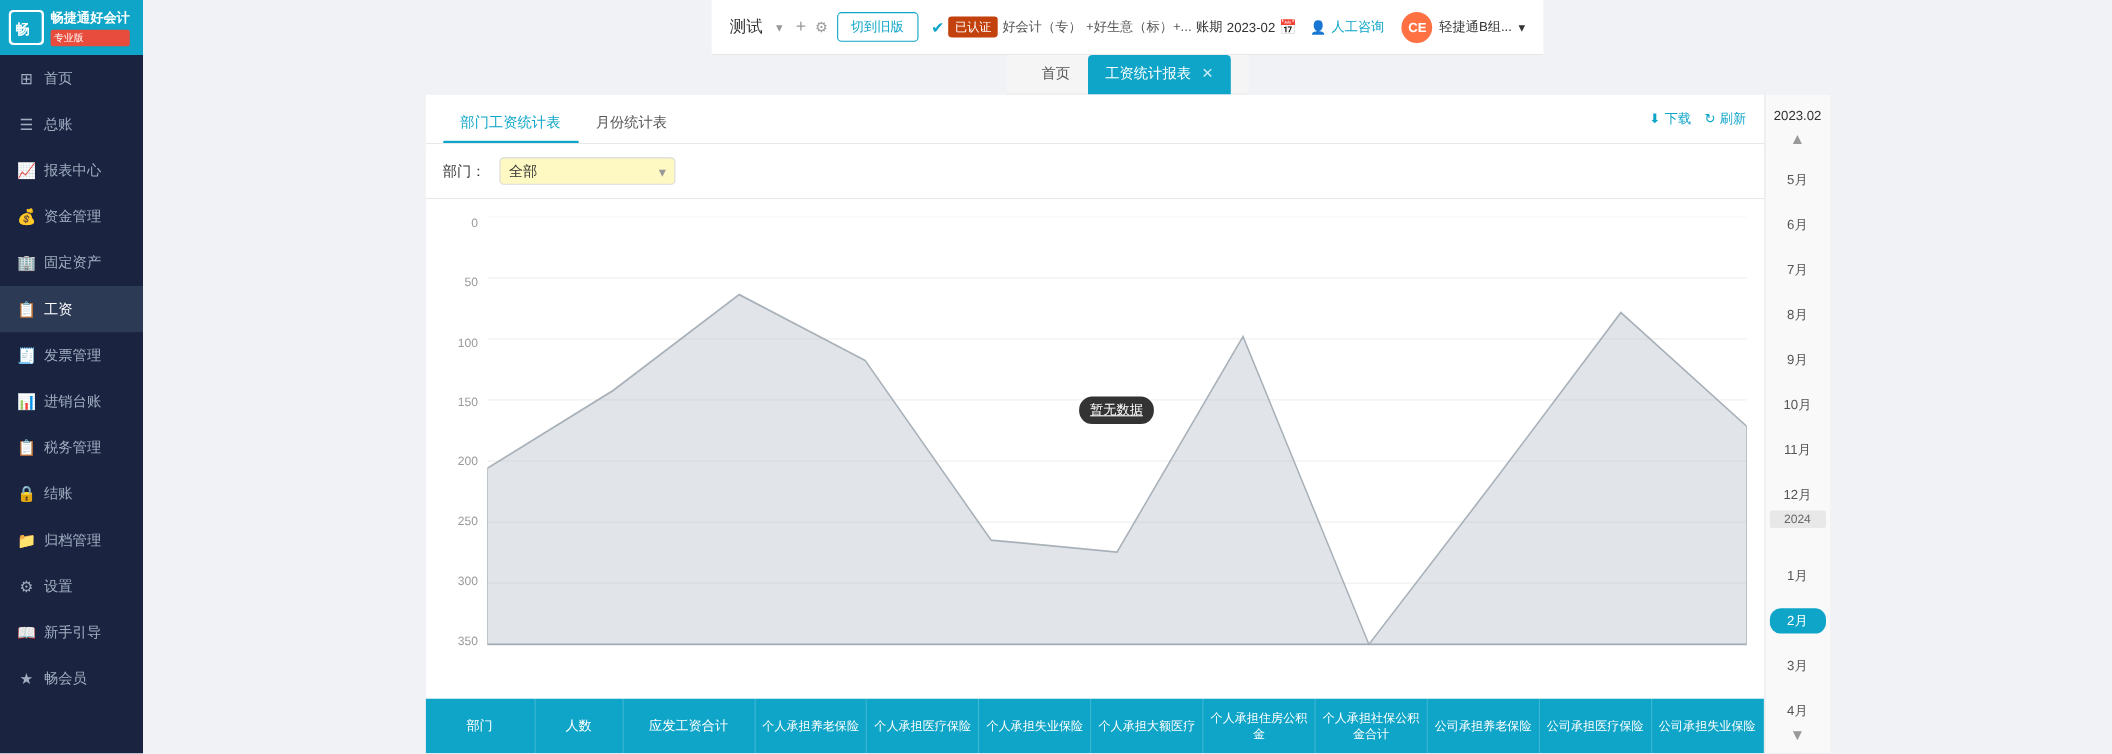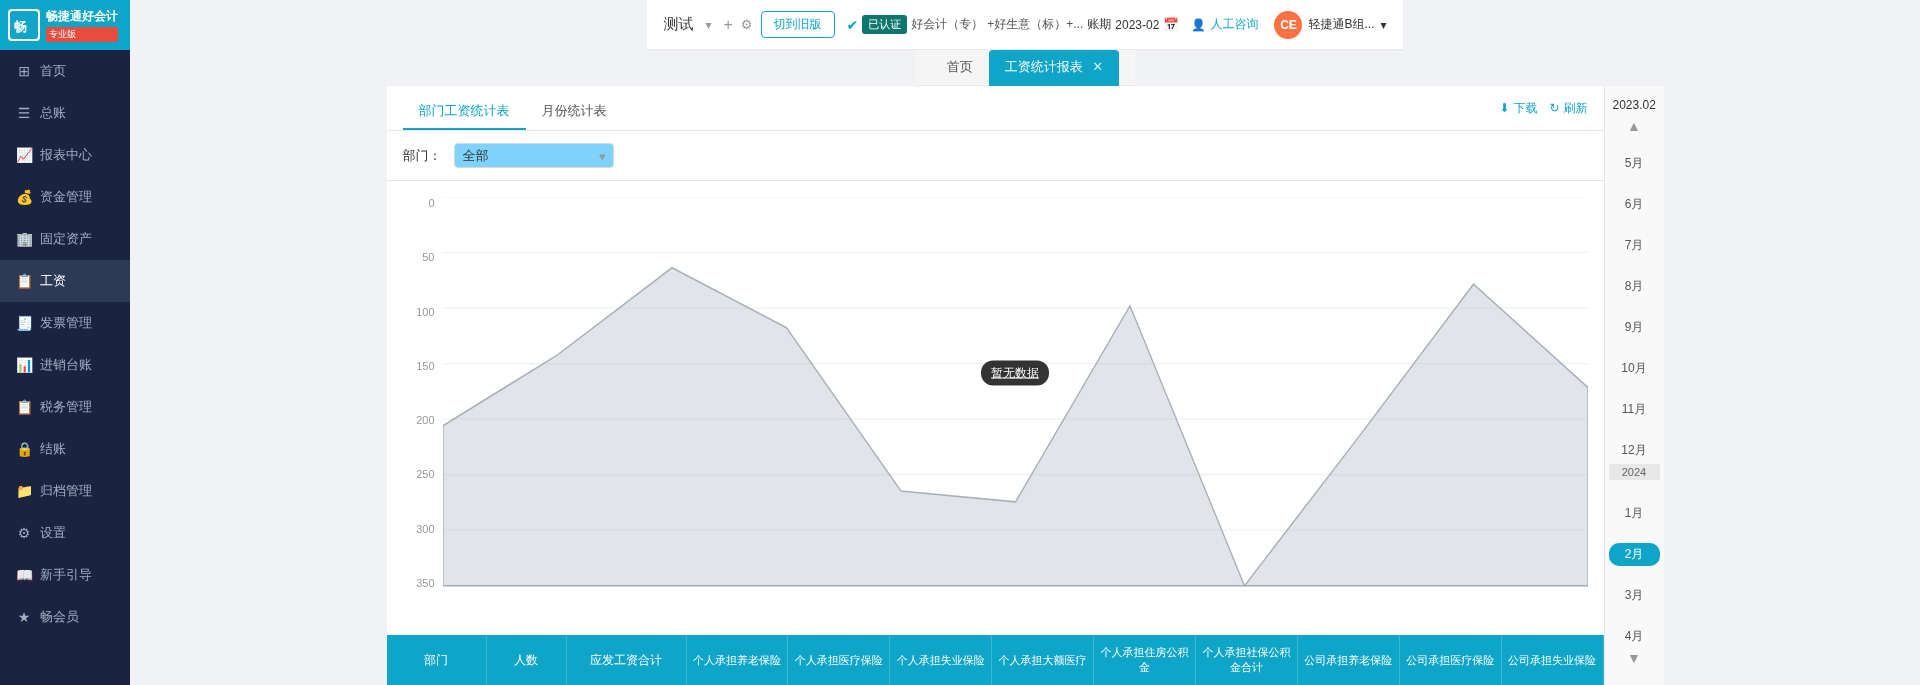--- a/index.html
+++ b/index.html
@@ -85,21 +85,21 @@
       border: 1px solid #0ea5c8;
       color: #0ea5c8;
       background: white;
       padding: 4px 12px;
       border-radius: 4px;
       cursor: pointer;
       font-size: 12px;
     }
     .topbar-status { display: flex; align-items: center; gap: 4px; }
     .status-badge {
-      background: #0f766e;
+      background: #c2410c;
       color: white;
       padding: 2px 6px;
       border-radius: 3px;
       font-size: 11px;
     }
     .topbar-info { color: #555; font-size: 12px; }
     .topbar-period { color: #333; font-size: 12px; }
     .topbar-right {
       margin-left: auto;
       display: flex;
@@ -203,21 +203,21 @@
       gap: 12px;
       border-bottom: 1px solid #e8e8e8;
     }
     .filter-label { font-size: 13px; color: #333; }
     .filter-select {
       border: 1px solid #d9d9d9;
       border-radius: 4px;
       padding: 4px 28px 4px 8px;
       font-size: 13px;
       color: #333;
-      background: #7dd3fc;
+      background: #fef9c3;
       appearance: none;
       cursor: pointer;
       width: 160px;
       position: relative;
     }
     .filter-select-wrap {
       position: relative;
       display: inline-block;
     }
     .filter-select-wrap::after {
@@ -347,21 +347,21 @@
       overflow-y: auto;
     }
     .year-label {
       background: #e8e8e8;
       padding: 2px 4px;
       border-radius: 2px;
       color: #666;
       font-size: 11px;
       width: 100%;
       text-align: center;
-      margin-bottom: 4px;
+      margin-bottom: 14px;
     }
     .month-item {
       width: 100%;
       text-align: center;
       padding: 3px 2px;
       cursor: pointer;
       border-radius: 2px;
       font-size: 12px;
       margin-top: 16px;
     }

